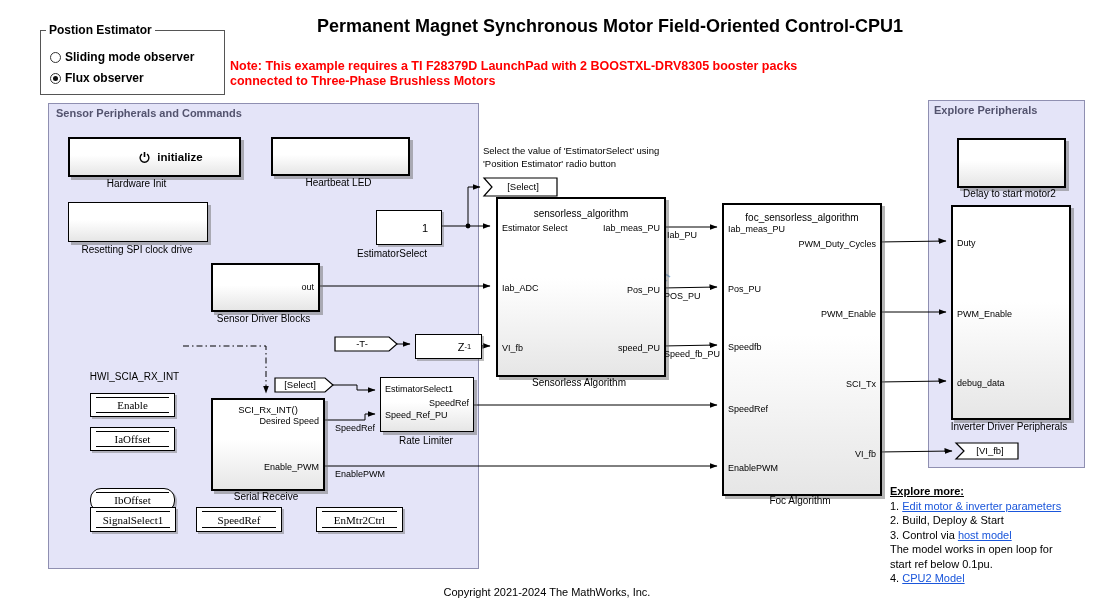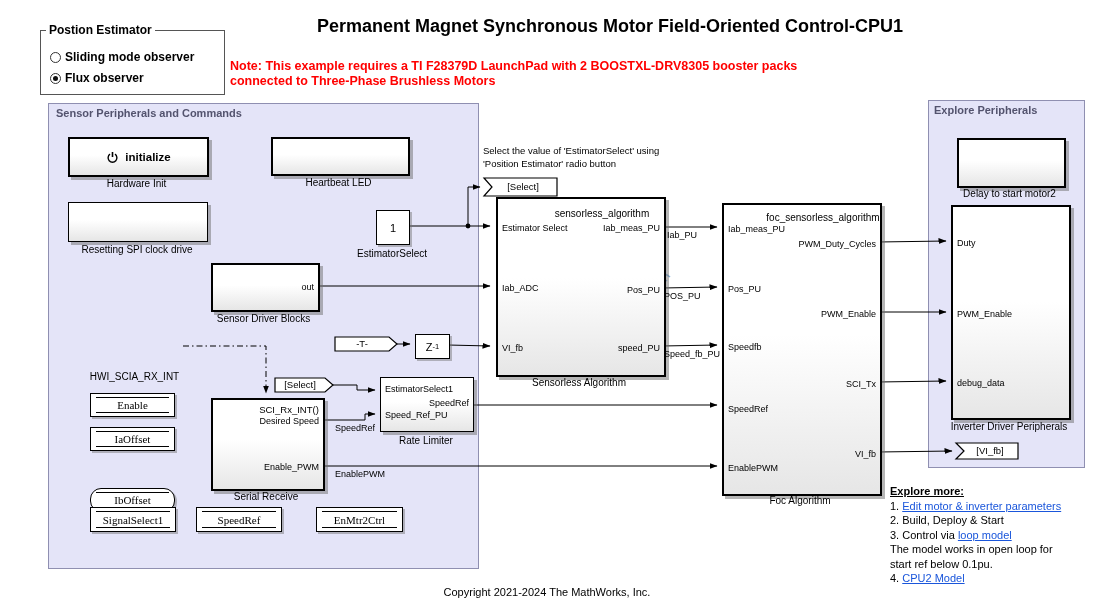--- a/index.html
+++ b/index.html
@@ -7,25 +7,25 @@
           font-family:"Liberation Sans","DejaVu Sans",sans-serif;color:#000;}
   
   .region{position:absolute;background:#e4e4f8;border:1px solid #8f8fb1;z-index:0;}
   .region-title{position:absolute;font-size:11px;font-weight:bold;color:#53536e;white-space:nowrap;z-index:2;}
   
   .block{position:absolute;border:1px solid #000;background:linear-gradient(180deg,#ffffff 45%,#e6e6e6 100%);
          box-shadow:3px 3px 0 rgba(110,110,110,.5);z-index:2;}
   .b2{border-width:2px;}
   .plain{background:#fff;}
   .blabel{position:absolute;font-size:10px;text-align:center;white-space:nowrap;z-index:2;}
-  .btitle{position:absolute;left:0;width:100%;text-align:center;font-size:9.5px;white-space:nowrap;padding-left:21px;}
+  .btitle{position:absolute;left:0;width:100%;text-align:center;font-size:9.5px;white-space:nowrap;}
   .port{position:absolute;font-size:9px;white-space:nowrap;}
   .port.in{left:4px;}
   .port.out{right:4px;text-align:right;}
-  .center-flex{display:flex;align-items:center;justify-content:center;}
+  .center-flex{display:flex;align-items:center;justify-content:center;padding-left:32px;}
   
   .sbtn{position:absolute;border:1px solid #000;background:#fff;box-shadow:2px 2px 0 rgba(110,110,110,.45);
         font-family:"Liberation Serif","DejaVu Serif",serif;font-size:11px;
         display:flex;align-items:center;justify-content:center;z-index:2;}
   .sbtn::before,.sbtn::after{content:"";position:absolute;left:5px;right:5px;height:1px;background:#000;}
   .sbtn::before{top:3px;}
   .sbtn::after{bottom:3px;}
   
   .main-title{position:absolute;left:230px;top:16px;width:760px;text-align:center;
               font-size:18px;font-weight:bold;z-index:2;}
@@ -239,21 +239,21 @@
 
   <div class="ann" style="left:483px;top:145px;">
     <div>Select the value of 'EstimatorSelect' using</div>
     <div>'Position Estimator' radio button</div>
   </div>
 
   <div class="explore">
     <div class="hd">Explore more:</div>
     <div><span>1. </span><span class="lnk">Edit motor &amp; inverter parameters</span></div>
     <div>2. Build, Deploy &amp; Start</div>
-    <div><span>3. Control via </span><span class="lnk">loop model</span></div>
+    <div><span>3. Control via </span><span class="lnk">host model</span></div>
     <div>The model works in open loop for</div>
     <div>start ref below 0.1pu.</div>
     <div><span>4. </span><span class="lnk">CPU2 Model</span></div>
   </div>
 
   <div class="copyright">Copyright 2021-2024 The MathWorks, Inc.</div>
 
 </div>
 
 </body></html>

